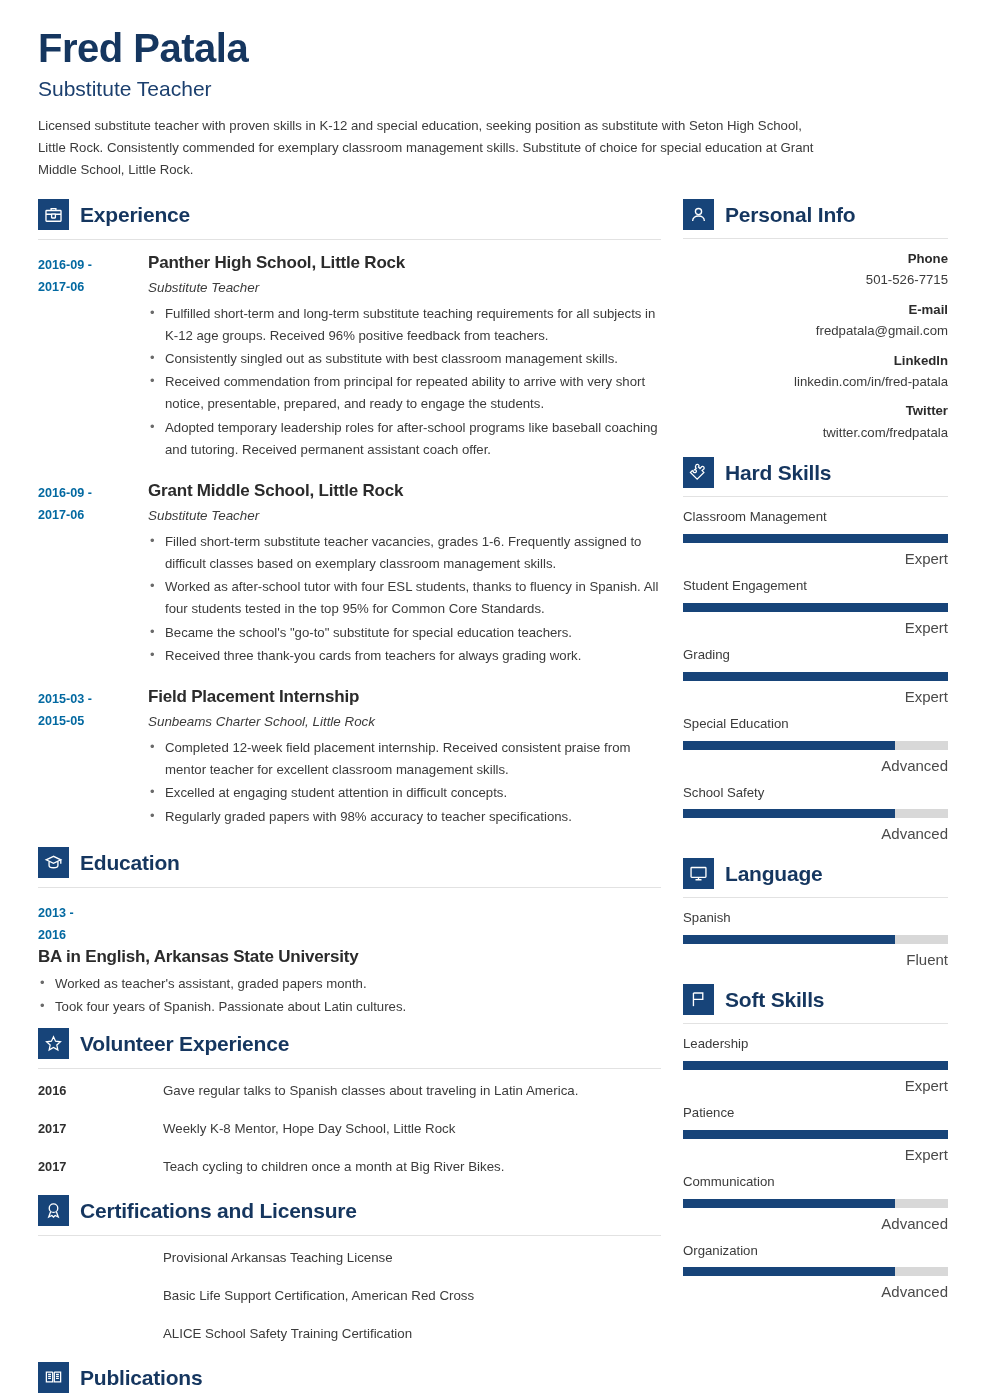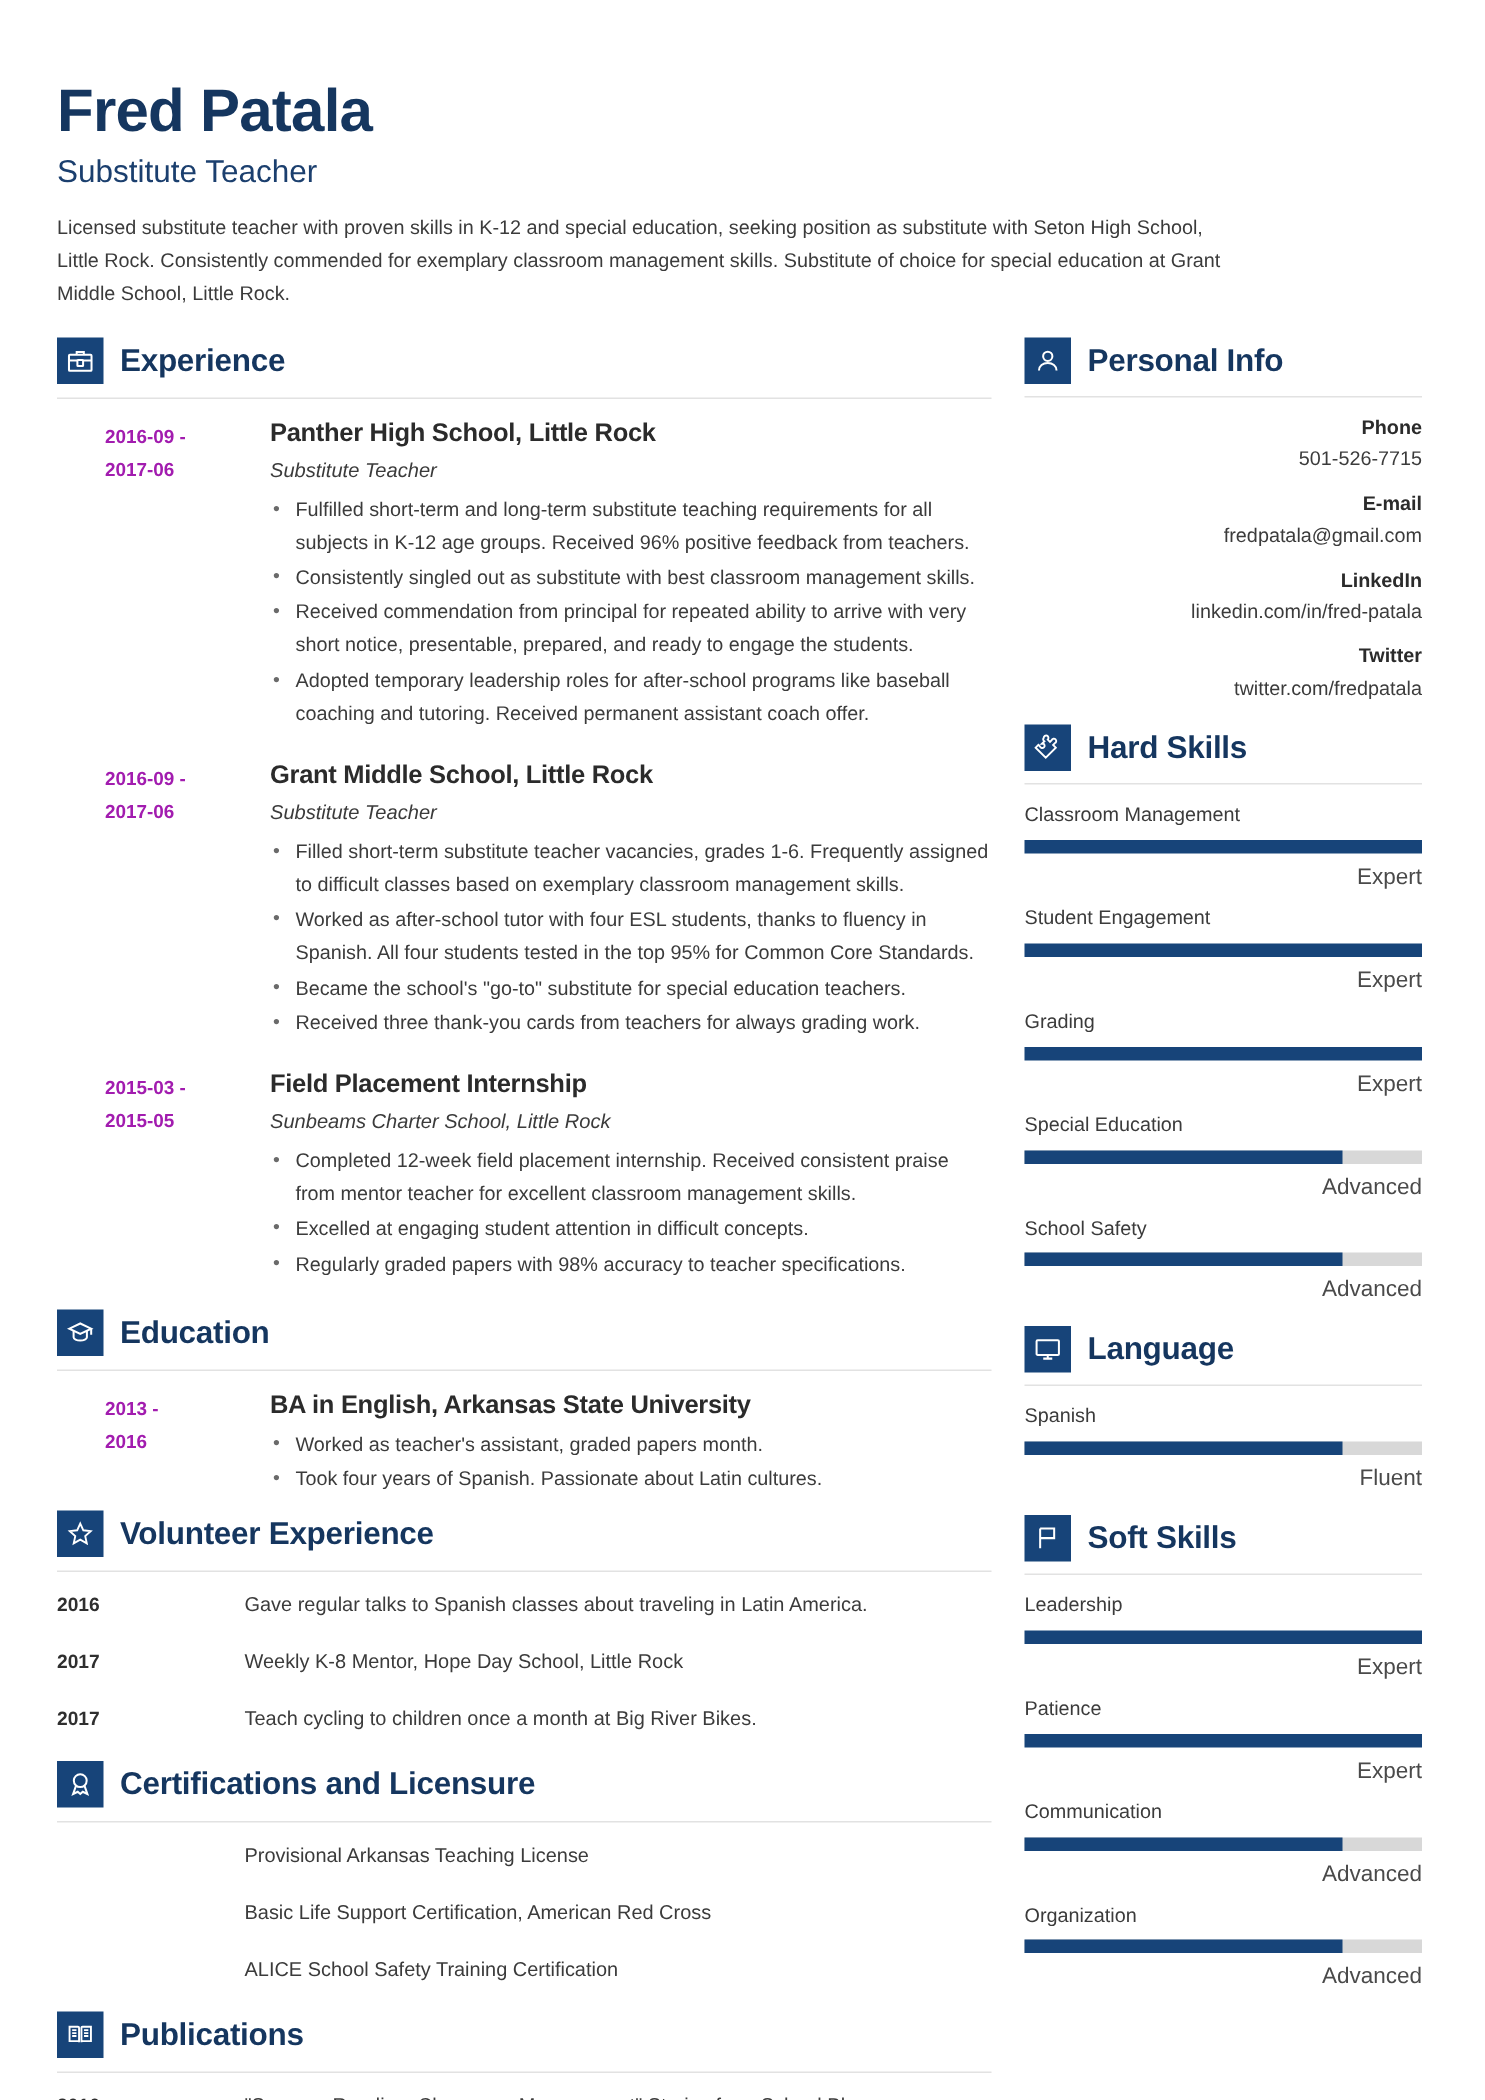--- a/index.html
+++ b/index.html
@@ -8,21 +8,21 @@
     width: 990px;
     height: 1400px;
     background: #ffffff;
     font-family: "Liberation Sans", sans-serif;
   }
 
   .page {
     position: relative;
     width: 869px;
     height: 1400px;
-    padding: 52px 40px 0 38px;
+    padding: 26px 40px 0 38px;
     background: #ffffff;
   }
 
   
   .name {
     font-size: 40px;
     font-weight: bold;
     color: #15365f;
     letter-spacing: -0.5px;
     line-height: 1.12;
@@ -83,24 +83,23 @@
   }
   .col-right .sec-rule { margin-bottom: 10px; }
 
   
   .entry { display: flex; margin-bottom: 17px; }
   .entry-date {
     width: 110px;
     flex: none;
     font-size: 12.6px;
     font-weight: bold;
-    color: #a21caf;
+    color: #0369a1;
     line-height: 1.78;
     padding-top: 2px;
-    margin-left: 32px;
   }
   .entry-body { flex: 1; }
   .entry-org {
     font-size: 17px;
     font-weight: bold;
     color: #2b2b2b;
     line-height: 1.25;
     letter-spacing: -0.2px;
   }
   .entry-role {
@@ -139,21 +138,21 @@
   }
   .row2-text {
     flex: 1;
     font-size: 13.3px;
     color: #3b3b3b;
     line-height: 1.5;
     margin-left: 15px;
   }
 
   .section-experience .entry { margin-bottom: 19px; }
-  .section-education .entry { margin-bottom: 10px; }
+  .section-education .entry { margin-bottom: 10px; flex-direction: column; }
   .section-volunteer .row2 { margin-bottom: 18px; }
   .section-certifications .row2 { margin-bottom: 18px; }
   .section-publications .row2 { margin-bottom: 16px; }
   .section-volunteer, .section-education { margin-top: 4px; }
 
   
   .info-item { margin-bottom: 9px; text-align: right; }
   .info-label {
     font-size: 13.2px;
     font-weight: bold;

